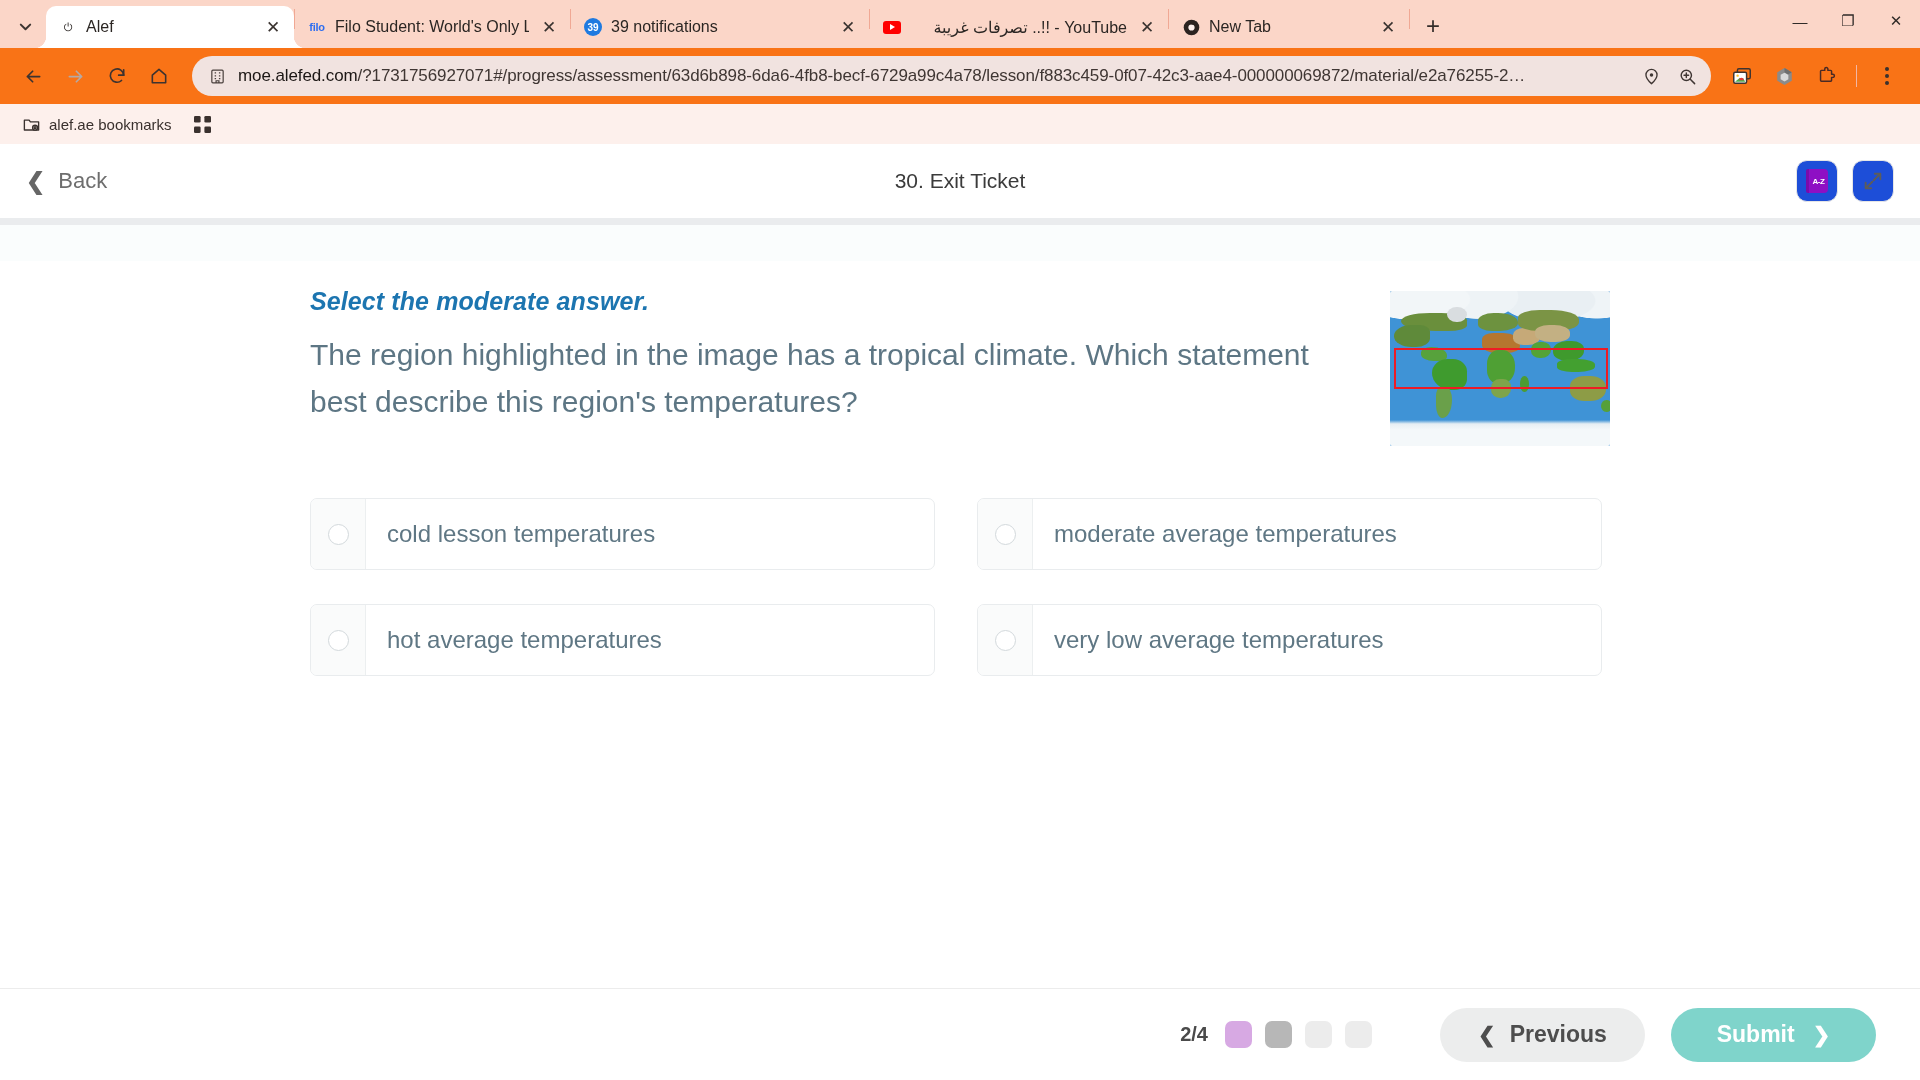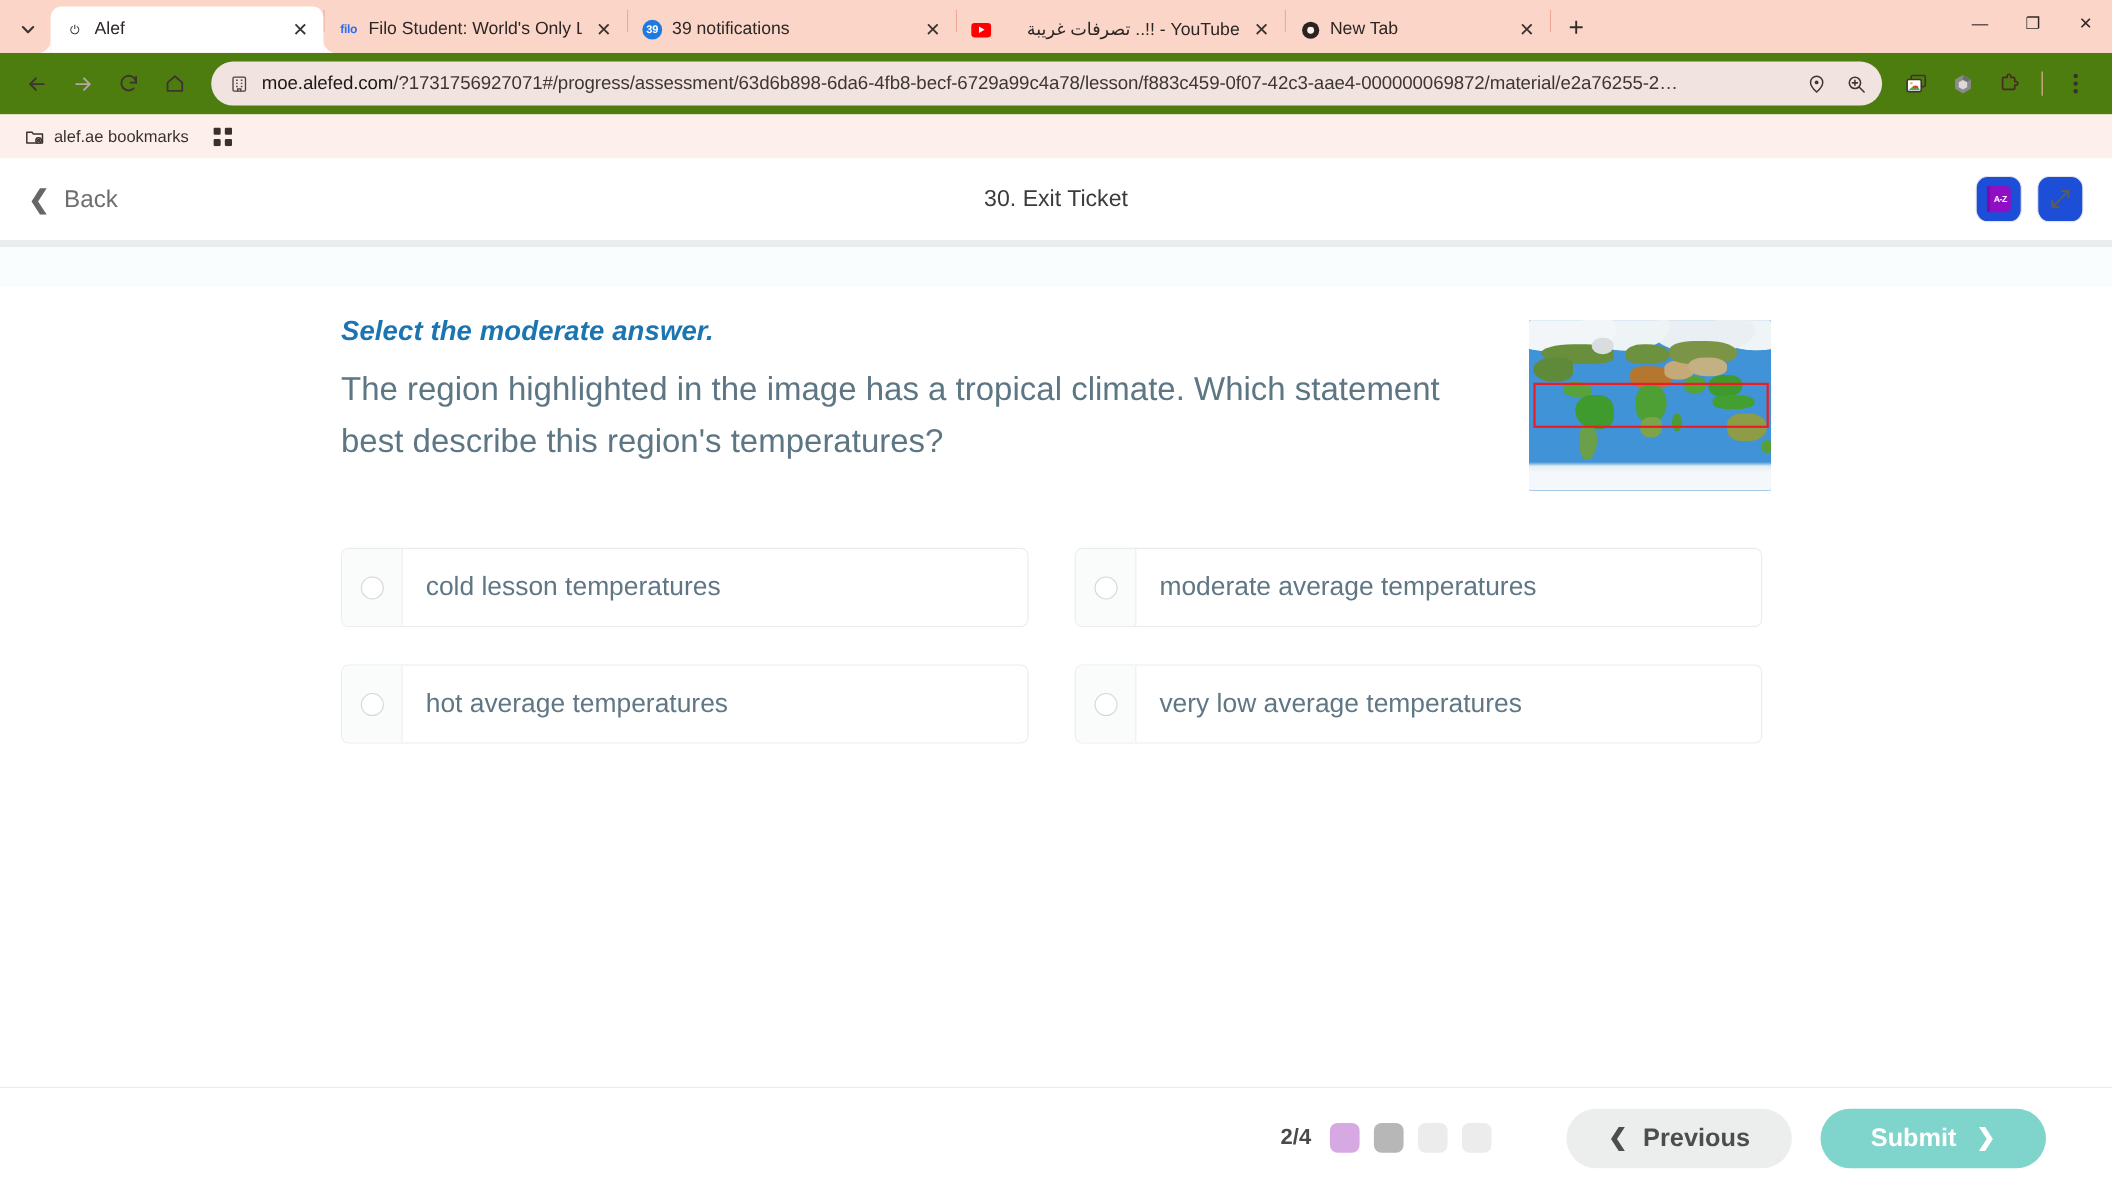--- a/index.html
+++ b/index.html
@@ -145,21 +145,21 @@
   }
   .fi-yt::after {
     content: ""; border-style: solid; border-width: 3.5px 0 3.5px 5.5px;
     border-color: transparent transparent transparent #ffffff;
   }
   .fi-chrome svg { display: block; }
 
   
   .toolbar {
     height: 56px;
-    background: #4d7c0f;
+    background: #f97316;
     display: flex;
     align-items: center;
     padding: 0 14px;
     gap: 4px;
     flex: 0 0 auto;
   }
   .navbtn {
     width: 38px; height: 38px;
     border-radius: 50%;
     display: flex; align-items: center; justify-content: center;
@@ -449,21 +449,21 @@
   
   .bottombar {
     position: absolute;
     left: 0; right: 0; bottom: 0;
     height: 92px;
     background: #ffffff;
     border-top: 1px solid #ececec;
     display: flex;
     align-items: center;
     justify-content: flex-end;
-    padding-right: 60px;
+    padding-right: 44px;
     gap: 0;
   }
   .progress {
     display: flex; align-items: center; gap: 13px;
     margin-right: 68px;
   }
   .progress-count {
     font-size: 20px; font-weight: bold; color: #4a4a4a;
     margin-right: 4px;
   }

